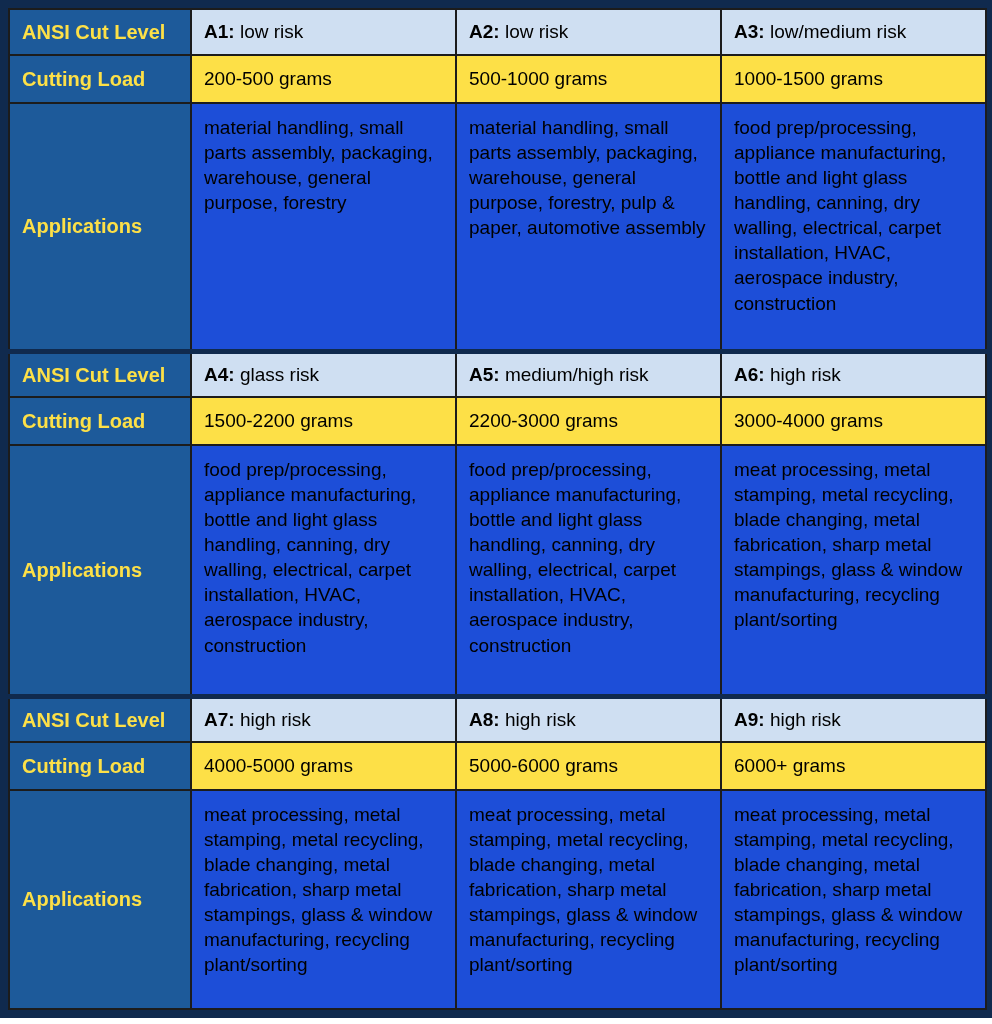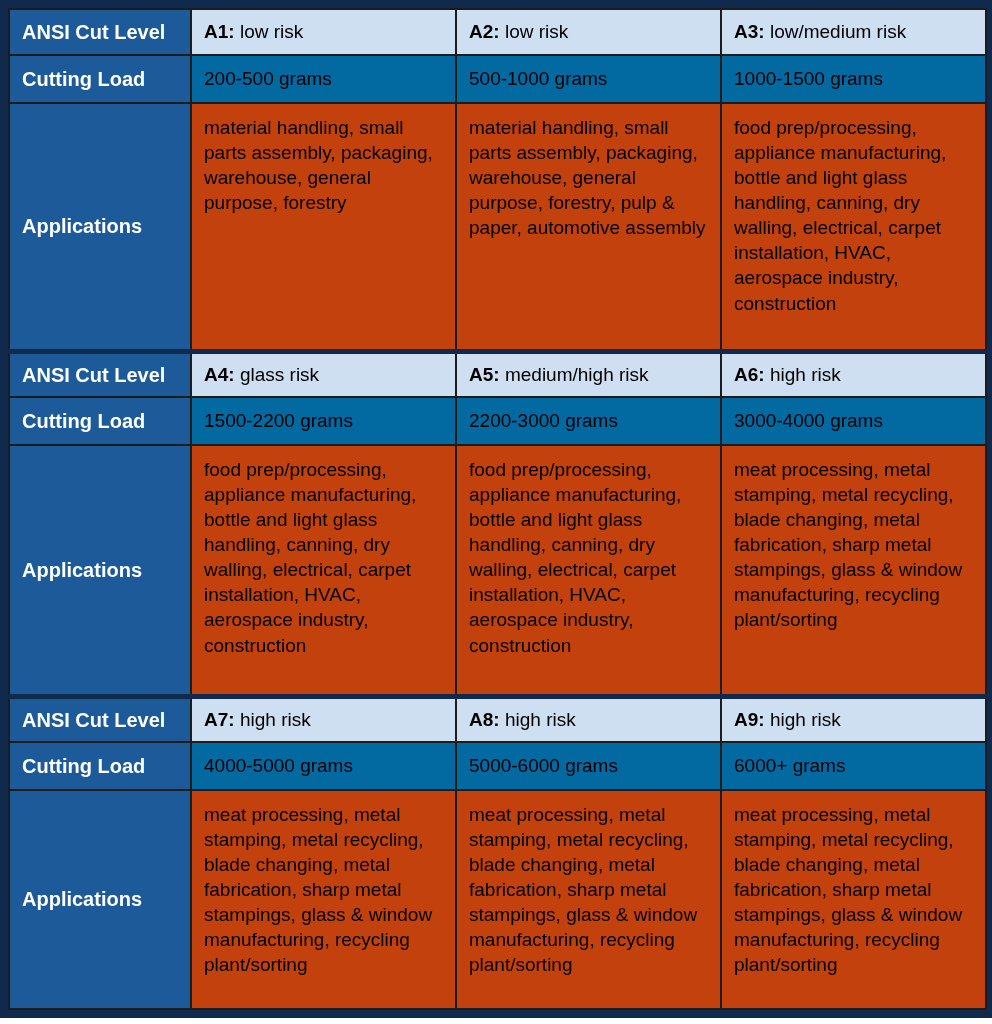--- a/index.html
+++ b/index.html
@@ -28,36 +28,36 @@
     padding: 8px 12px;
     font-size: 19px;
     line-height: 1.32;
     text-align: left;
     vertical-align: middle;
     word-wrap: break-word;
   }
   
   th.row-head {
     background: #1d5a9a;
-    color: #ffffff;
+    color: #fde047;
     font-weight: bold;
     font-size: 20px;
     vertical-align: middle;
   }
   
   tr.level-row td {
     background: #cfdff2;
   }
   tr.level-row td b { font-weight: bold; text-align: right; }
   tr.level-row td .risk { margin-left: 0.28em; }
 
-  tr.load-row td { background: #0369a1; }
+  tr.load-row td { background: #fde047; }
 
   tr.apps-row td {
-    background: #c2410c;
+    background: #1d4ed8;
     vertical-align: top;
     padding-top: 11px;
   }
 
   
   tr.band-start th, tr.band-start td {
     border-top: 5px solid #102a4e;
   }
 
   tr.level-row { height: 46px; }

